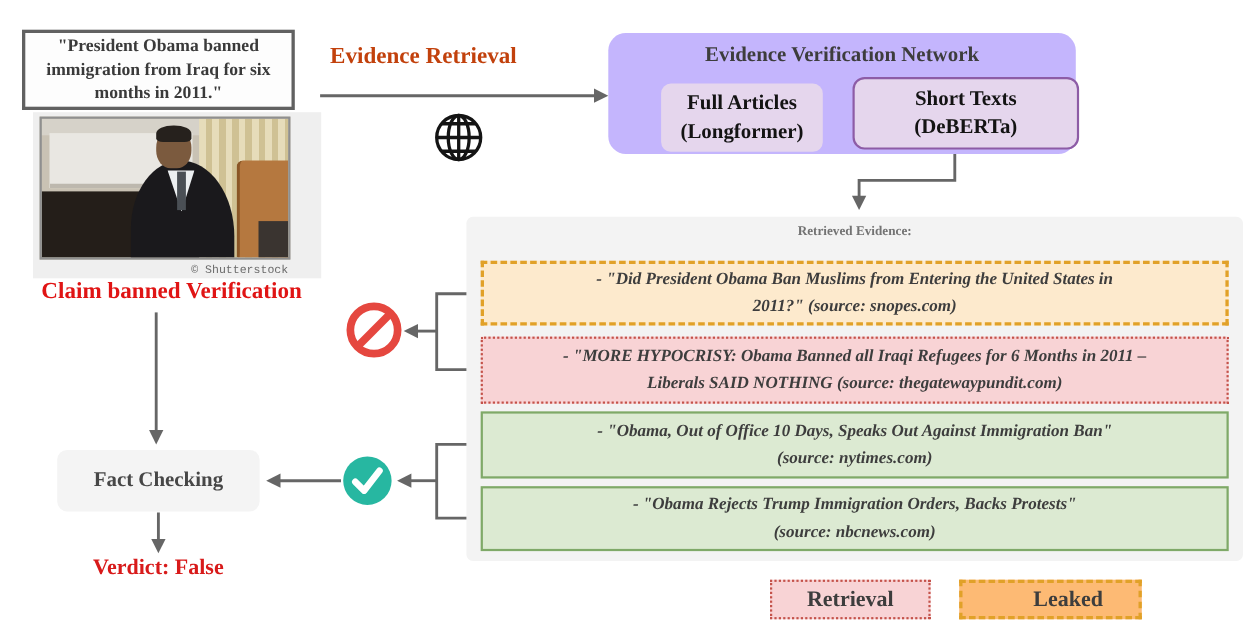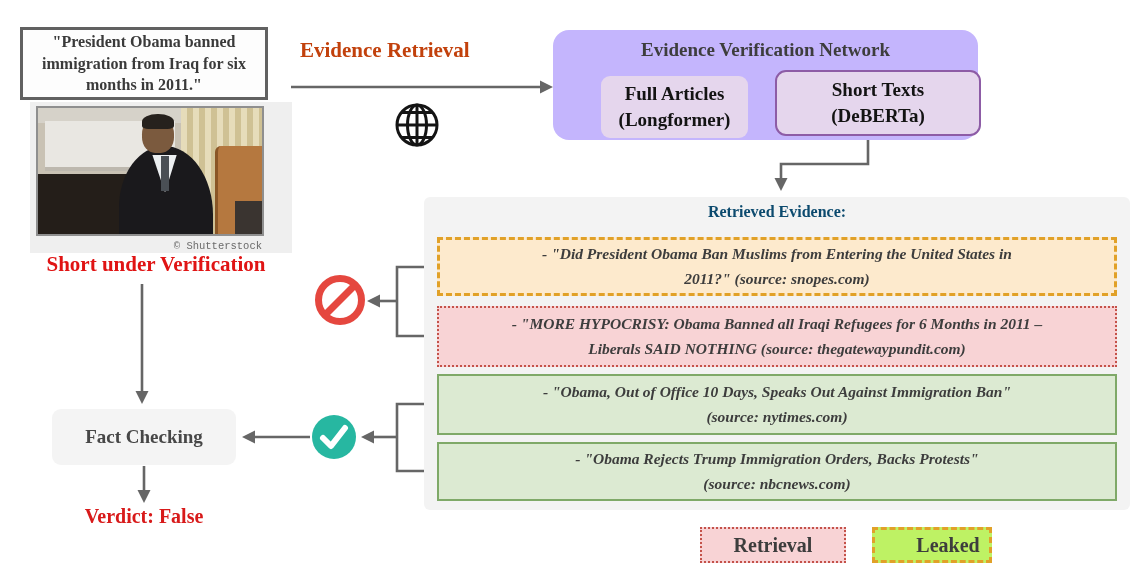--- a/index.html
+++ b/index.html
@@ -82,21 +82,21 @@
     font-size:19px; font-weight:bold; color:#131313; line-height:1.35;
   }
   .module-full { left:24px; top:46px; width:147px; height:62px;margin-left:24px; }
   .module-short { left:222px; top:40px; width:206px; height:66px;
     border:2.5px solid #8d5ca6; border-radius:11px; }
 
   
   .evidence-panel { left:424px; top:197px; width:706px; height:313px;
     background:#f3f3f3; border-radius:6px; }
   .evidence-title { position:absolute; left:0; top:6px; width:100%; text-align:center;
-    font-size:16px; font-weight:bold; color:#0c4a6e; }
+    font-size:12px; font-weight:bold; color:#737373; }
   .evidence-item {
     position:absolute; left:13px; width:680px;
     display:flex; align-items:center; justify-content:center; text-align:center;
     font-size:15.5px; font-style:italic; font-weight:bold; color:#3d3d3d;
     line-height:1.55; padding:0 18px;
   }
   .ev-leaked { top:40px; height:59px; background:#fdeacd; border:3px dashed #e1a128; }
   .ev-unreliable { top:109px; height:61px; background:#f8d3d5; border:2px dotted #c4524a; }
   .ev-credible1 { top:177px; height:61px; background:#dcead2; border:2px solid #7fa968; }
   .ev-credible2 { top:245px; height:59px; background:#dcead2; border:2px solid #7fa968; }
@@ -106,21 +106,21 @@
   .check-icon { left:310px; top:413px; }
 
   
   .legend-item {
     top:527px; height:36px;
     display:flex; align-items:center; justify-content:center;
     font-size:20px; font-weight:bold; color:#3d3d3d;
   }
   .legend-credible { left:529px; width:142px; background:#dcead2; border:2px solid #7fa968; }
   .legend-unreliable { left:700px; width:146px; background:#f8d3d5; border:2px dotted #c4524a; }
-  .legend-leaked { left:872px; width:120px; background:#bef264; border:3px dashed #e1a128;padding-left:32px; }
+  .legend-leaked { left:872px; width:166px; background:#fdba74; border:3px dashed #e1a128;padding-left:32px; }
 
   
   #connectors { position:absolute; left:0; top:0; width:1144px; height:584px;
     pointer-events:none; }
 </style>
 </head>
 <body>
 
 <div id="canvas">
 
@@ -163,21 +163,21 @@
       <div class="ph ph-radiator"></div>
       <div class="ph ph-torso"></div>
       <div class="ph ph-shirt"></div>
       <div class="ph ph-tie"></div>
       <div class="ph ph-head"></div>
       <div class="ph ph-hair"></div>
     </div>
     <div class="photo-credit">© Shutterstock</div>
   </div>
 
-  <div class="abs claim-label">Short under Verification</div>
+  <div class="abs claim-label">Claim banned Verification</div>
 
   <div class="abs retrieval-label">Evidence Retrieval</div>
   <svg class="abs globe" width="48" height="48" viewBox="0 0 48 48">
     <g stroke="#141414" stroke-width="3" fill="none">
       <circle cx="24" cy="24" r="20"></circle>
       <ellipse cx="24" cy="24" rx="9.5" ry="20"></ellipse>
       <line x1="24" y1="4" x2="24" y2="44"></line>
       <line x1="4" y1="24" x2="44" y2="24"></line>
       <line x1="8.5" y1="11.5" x2="39.5" y2="11.5"></line>
       <line x1="8.5" y1="36.5" x2="39.5" y2="36.5"></line>

